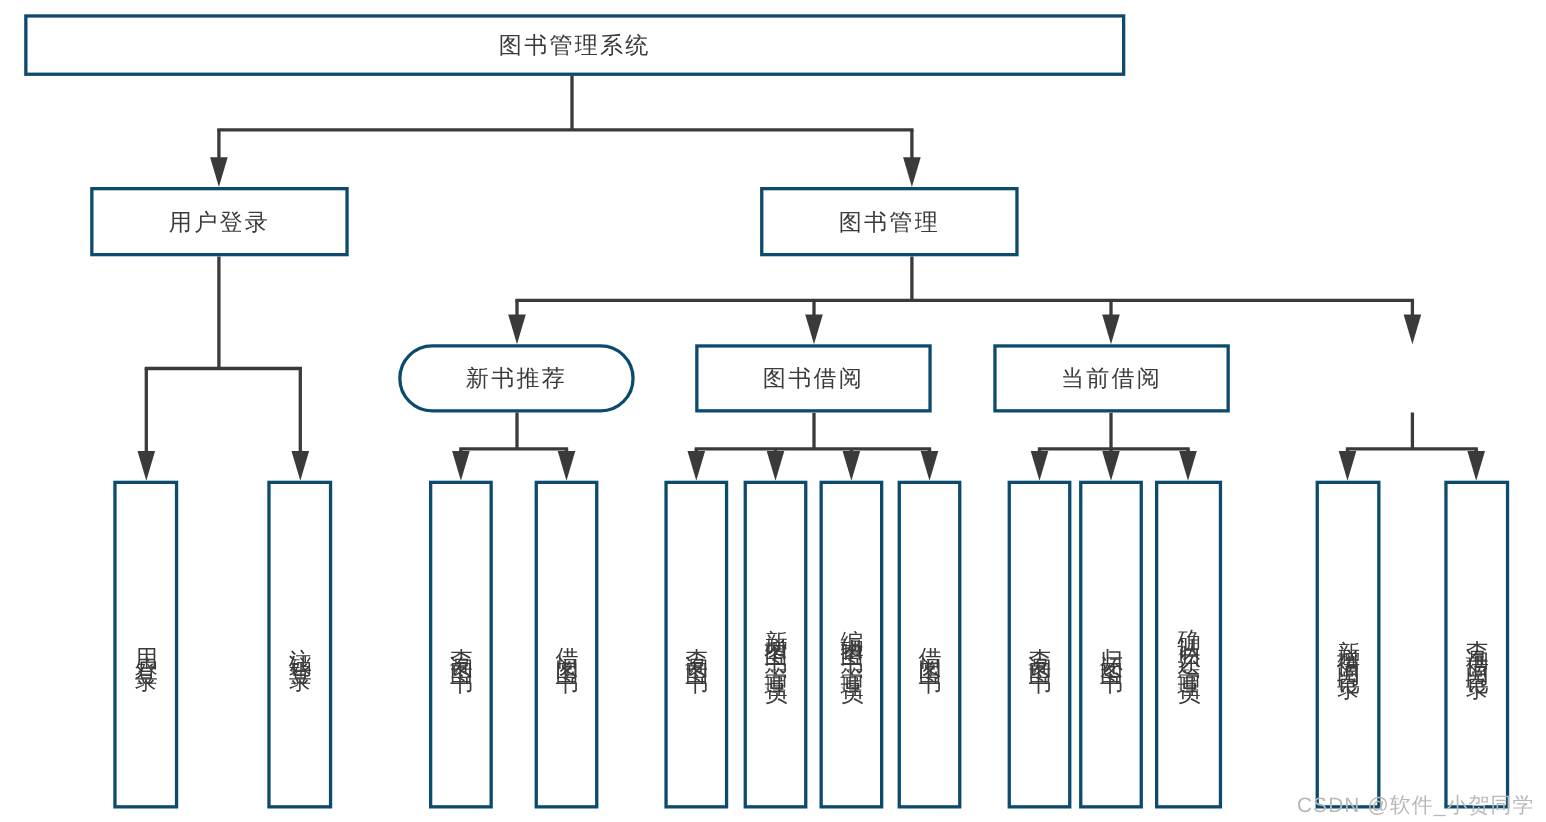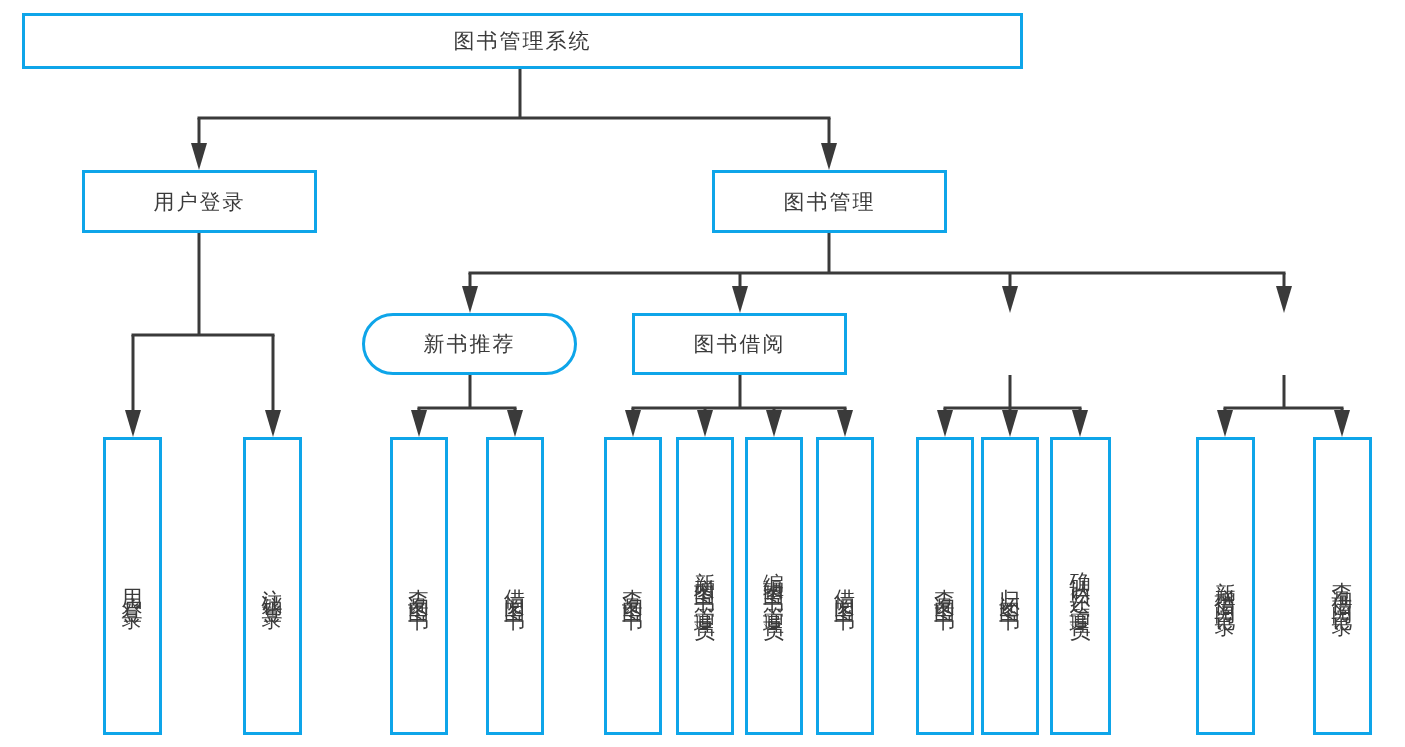--- a/index.html
+++ b/index.html
@@ -14,21 +14,21 @@
   }
   #wires {
     position: absolute;
     left: 0; top: 0;
     width: 1405px; height: 747px;
     z-index: 1;
   }
   .box {
     position: absolute;
     box-sizing: border-box;
-    border: 3px solid #0ea5e9;
+    border: 3px solid #0c4a6e;
     background: #ffffff;
     display: flex;
     align-items: center;
     justify-content: center;
     z-index: 2;
   }
   .hlabel {
     font-size: 21px;
     letter-spacing: 2px;
     color: #3b3b3b;
@@ -38,21 +38,21 @@
     writing-mode: vertical-rl;
     text-orientation: mixed;
     font-size: 21px;
     letter-spacing: 7px;
     color: #3b3b3b;
     line-height: 1;
   }
   
   .b-root  { left: 22px;   top: 13px;  width: 1001px; height: 56px; }
   .b-login { left: 82px;   top: 170px; width: 235px;  height: 63px; }
-  .b-mgmt  { left: 712px;  top: 170px; width: 235px;  height: 63px; }
+  .b-mgmt  { left: 691px;  top: 170px; width: 235px;  height: 63px; }
   .b-rec   { left: 362px;  top: 313px; width: 215px;  height: 62px; border-radius: 31px; }
   .b-bor   { left: 632px;  top: 313px; width: 215px;  height: 62px; text-align: center; }
   .b-cur   { left: 903px;  top: 313px; width: 215px;  height: 62px; }
   .b-hist  { left: 1173px; top: 313px; width: 223px;  height: 62px; }
   
   .leaf { top: 437px; width: 59px; height: 298px; }
   .l-a1 { left: 103px; }
   .l-a2 { left: 243px; }
   .l-b1 { left: 390px; width: 58px; }
   .l-b2 { left: 486px; width: 58px; }
@@ -164,20 +164,23 @@
   <div class="box b-mgmt">
     <span class="hlabel">图书管理</span>
   </div>
 
   <div class="box b-rec">
     <span class="hlabel">新书推荐</span>
   </div>
   <div class="box b-bor">
     <span class="hlabel">图书借阅</span>
   </div>
+  <div class="box b-cur">
+    <span class="hlabel">当前借阅</span>
+  </div>
 
   <div class="box leaf l-a1">
     <span class="vtext">用户登录</span>
   </div>
   <div class="box leaf l-a2">
     <span class="vtext">注销登录</span>
   </div>
 
   <div class="box leaf l-b1">
     <span class="vtext">查询图书</span>
@@ -209,14 +212,15 @@
     <span class="vtext">确认归还（管理员）</span>
   </div>
 
   <div class="box leaf l-e1">
     <span class="vtext">新增借阅记录</span>
   </div>
   <div class="box leaf l-e2">
     <span class="vtext">查询借阅记录</span>
   </div>
 
+  <div id="watermark">CSDN @软件_小贺同学</div>
 
 </div>
 
 </body></html>

